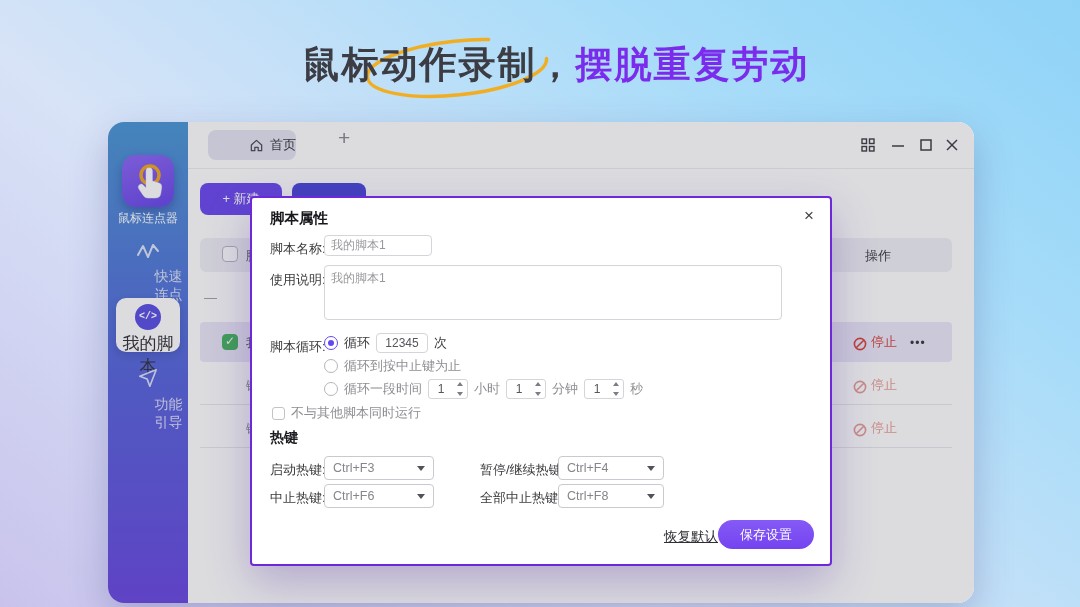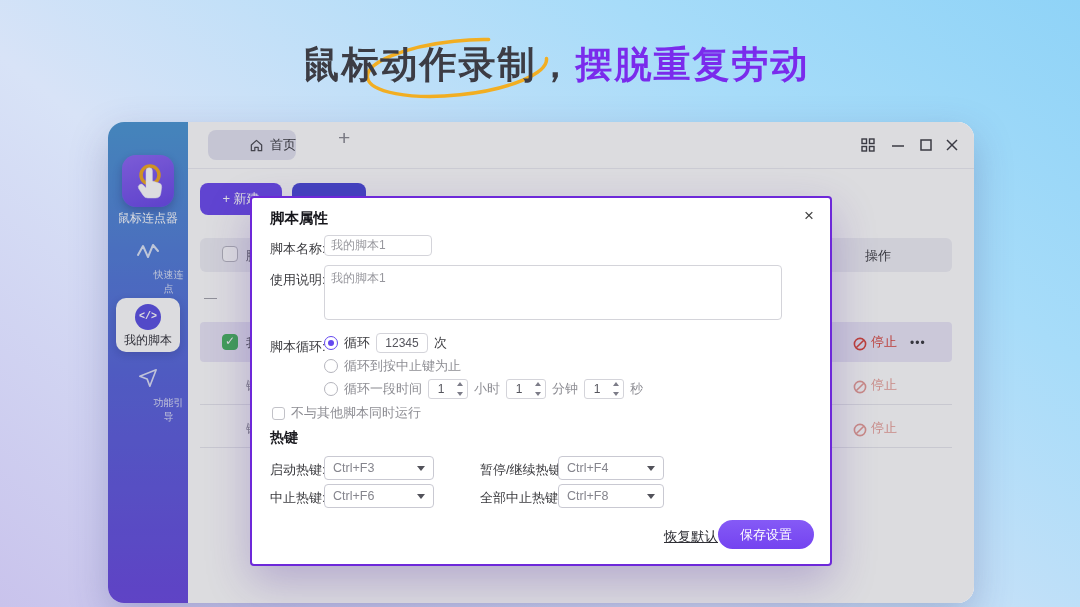--- a/index.html
+++ b/index.html
@@ -19,27 +19,27 @@
   .window { position:absolute; left:108px; top:122px; width:866px; height:481px;
             border-radius:16px; background:#fff; box-shadow:0 14px 38px rgba(60,60,130,.28); z-index:2; }
   .sidebar { position:absolute; left:0; top:0; width:80px; height:100%;
              border-radius:16px 0 0 16px;
              background:linear-gradient(180deg,#4b97d4 0%,#5866dc 52%,#6a49e0 100%); }
   .app-icon { position:absolute; left:14px; top:33px; width:52px; height:52px; border-radius:14px;
               background:linear-gradient(160deg,#8d67f5,#6847e8); box-shadow:0 4px 10px rgba(30,20,90,.3); }
   .app-name { position:absolute; left:0; top:88px; width:80px; text-align:center;
               color:#fff; font-size:12px; }
   .nav-item { position:absolute; left:0; width:80px; text-align:center; color:rgba(255,255,255,.78); }
-  .nav-item .nv-label { font-size:10px; margin-top:4px;margin-left:41px; }
+  .nav-item .nv-label { font-size:14px; margin-top:4px;margin-left:41px; }
   .nav-active { position:absolute; left:8px; top:176px; width:64px; height:54px; background:#fff;
                 border-radius:10px; text-align:center; box-shadow:0 3px 8px rgba(20,20,70,.18); }
   .nav-active .circ { margin:6px auto 2px; width:26px; height:26px; border-radius:50%;
                       background:#5b50e4; color:#fff; font-family:"Liberation Mono","DejaVu Sans Mono",monospace;
                       font-size:10px; font-weight:bold; line-height:26px; }
-  .nav-active .nv-label { font-size:12px; color:#33333a; }
+  .nav-active .nv-label { font-size:17px; color:#33333a; }
   .content { position:absolute; left:80px; top:0; right:0; height:100%;
              border-radius:0 16px 16px 0; background:#fff; overflow:hidden; }
   
   .tab { position:absolute; left:20px; top:8px; width:88px; height:30px; background:#e4e4f1;
          border-radius:8px; display:flex; align-items:center; justify-content:flex-end; gap:6px;
          font-size:13px; color:#3a3a40; }
   .newtab { position:absolute; left:150px; top:4px; font-size:21px; color:#8a8a92; }
   .winctl { position:absolute; top:15px; width:16px; height:16px; color:#3f3f46;
             display:flex; align-items:center; justify-content:center; font-size:14px; }
   .divider { position:absolute; left:0; top:46px; width:100%; height:1px; background:#ececf2; }

